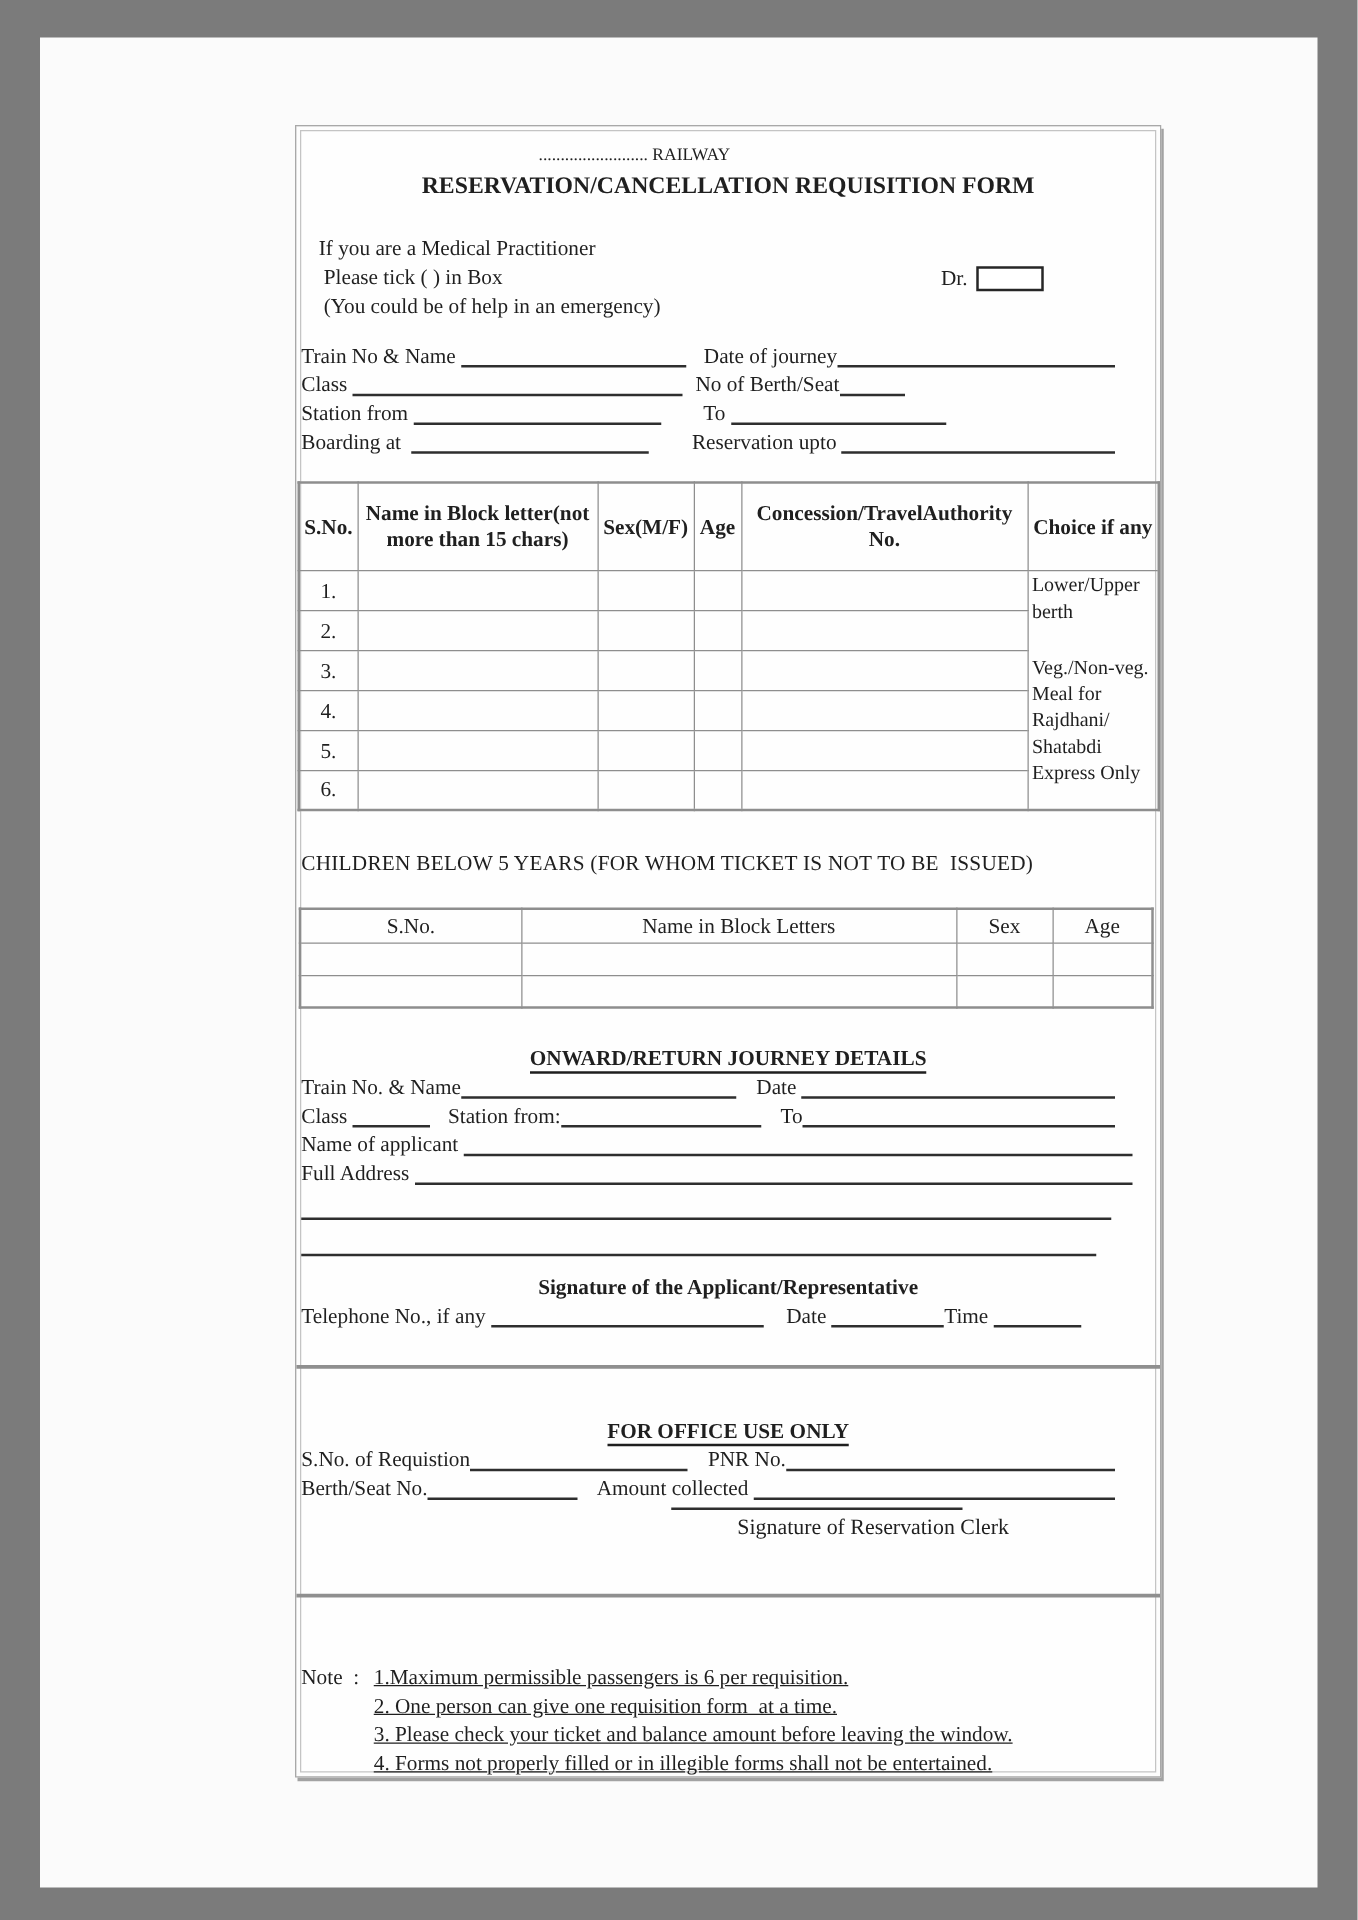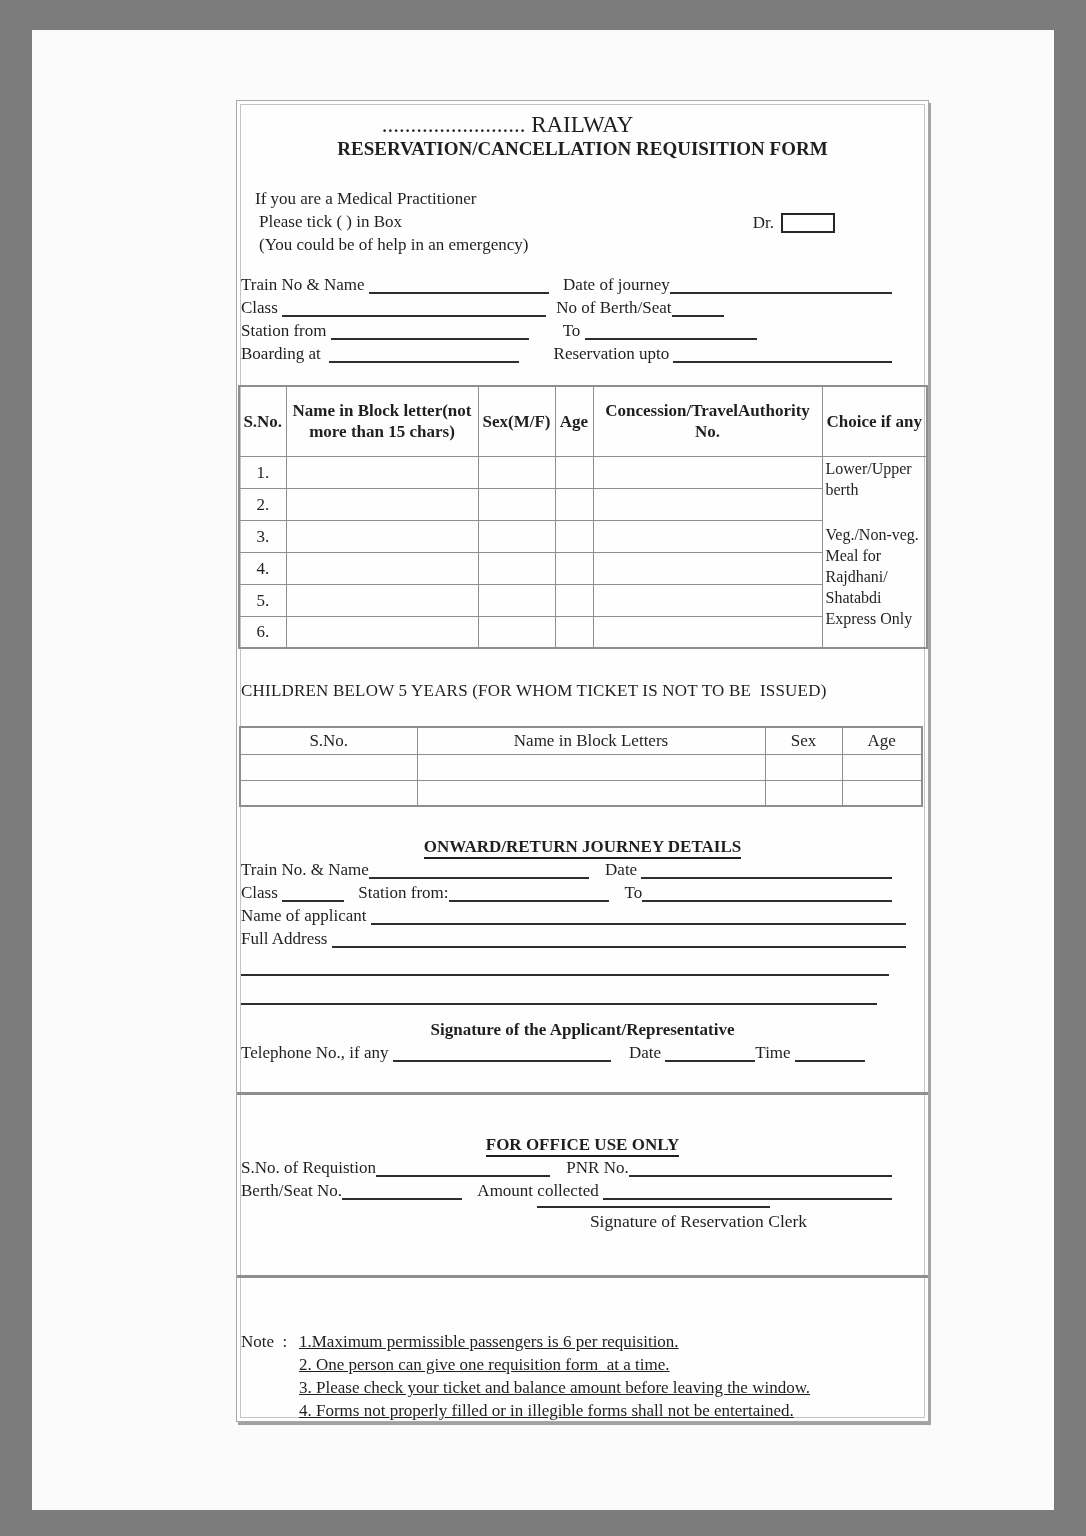--- a/index.html
+++ b/index.html
@@ -21,21 +21,21 @@
     background:#fefefe;
     border:1px solid #a8a8a8;
     box-shadow: inset 0 0 0 3px #fdfdfd, inset 0 0 0 4px #c4c4c4, 2px 3px 0 #a2a2a2;
     overflow:hidden;
     font-size:17px;
     line-height:23px;
   }
   .inner { padding-left:4px; padding-right:36px; }
 
   
-  .hdr-line1 { position:relative; margin-top:12px; text-align:center; padding-right:150px; font-size:23px; }
+  .hdr-line1 { position:relative; margin-top:12px; text-align:center; padding-right:150px; font-size:14px; }
   .hdr-title { text-align:center; font-weight:bold; font-size:19px; margin-top:1px; }
 
   
   .medical { position:relative; margin-top:27px; padding-left:18px; }
   .medical .m2 { padding-left:4px; }
   .dr-group { position:absolute; top:24px; right:93px; display:flex; align-items:center; }
   .dr-box { display:inline-block; width:54px; height:20px; border:2px solid #262626; margin-left:7px; background:#fff; }
 
   
   .frow { display:flex; align-items:center; height:23px; }

